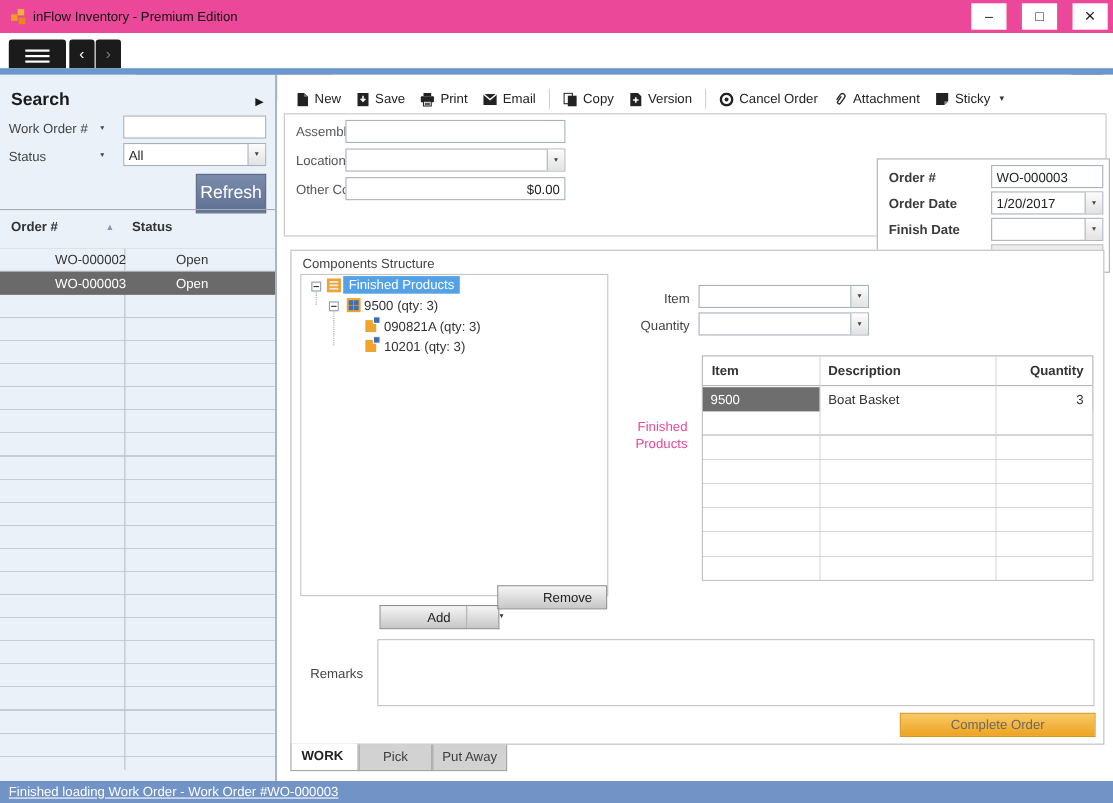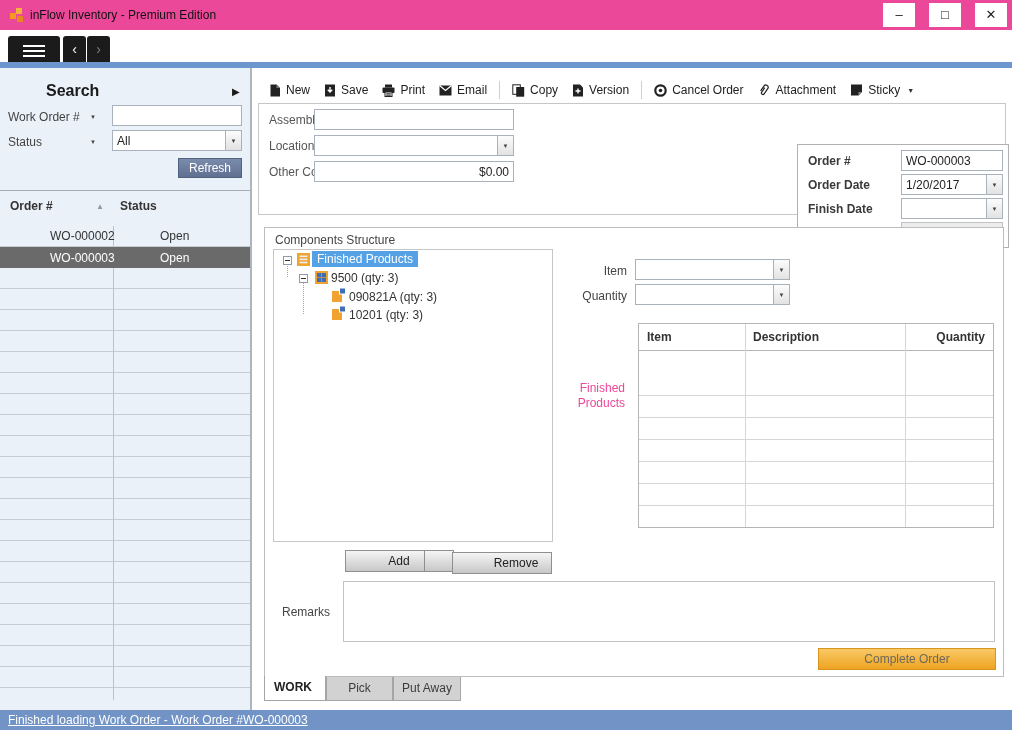--- a/index.html
+++ b/index.html
@@ -31,32 +31,32 @@
                 display:flex; align-items:center; gap:9px; padding-left:10px; }
   .tab-new { left:307px; top:38px; width:24px; height:24px; background:#d9d9d9;
              border:1px solid #b3b3b3; border-bottom:none; border-radius:3px 3px 0 0;
              font-size:15px; color:#444; line-height:22px; text-align:center; }
   .helpbtn { left:974px; top:36px; width:29px; height:26px; background:#3b3b3b; color:#fff;
              border:none; border-radius:2px; font-size:14px; }
 
   
   .sidebar { left:0; top:68px; width:252px; height:642px; background:#EBF1F8;
              border-right:2px solid #aeb5bd; }
-  .search-title { left:10px; top:14px; font-size:16px; font-weight:bold; color:#1a1a1a;margin-left:36px; }
+  .search-title { left:10px; top:14px; font-size:16px; font-weight:bold; color:#1a1a1a; }
   .collapse { left:232px; top:18px; font-size:10px; color:#1a1a1a; }
   .flabel { color:#444; }
   .lblcaret { font-size:6px; color:#444; }
   .txtinput { border:1px solid #a9b1bd; background:#fff; height:21px; font-size:12px;
               font-family:"Liberation Sans",sans-serif; padding:0 4px; color:#222; width:100%; }
   .combo { background:#fff; border:1px solid #a9b1bd; height:21px; display:flex; align-items:center; }
   .combo .val { flex:1; padding:0 4px; color:#222; white-space:nowrap; overflow:hidden; }
   .combo .dd { width:16px; align-self:stretch; border-left:1px solid #a9b1bd;
                background:linear-gradient(#fcfcfc,#e2e2e2); display:flex; align-items:center;
                justify-content:center; font-size:6px; color:#444; }
-  .refresh { left:178px; top:90px; width:64px; height:20px; color:#fff; font-size:12px;
+  .refresh { left:178px; top:90px; width:64px; height:36px; color:#fff; font-size:16px;
              background:linear-gradient(#7b8bab,#5e7093); border:1px solid #51627f;
              font-family:"Liberation Sans",sans-serif; }
   .sb-divider { left:0; top:122px; width:250px; height:1px; background:#a6adb5; }
   .sb-h { font-weight:bold; color:#333; }
   .sortasc { color:#8d99a8; font-size:8px; }
   .sb-rows { left:0; top:158px; width:250px; height:480px;
              background:repeating-linear-gradient(to bottom, transparent 0 20px, #c5ccd4 20px 21px); }
   .sb-coldiv { left:113px; top:158px; width:1px; height:474px; background:#b9c1ca; }
   .sb-row { left:0; width:250px; height:21px; display:flex; align-items:center; }
   .sb-row .c1 { width:113px; padding-left:10px;margin-left:40px; }
@@ -386,25 +386,30 @@
 
     <div class="abs ptable">
       <div class="hdr">
         <span style="width:106px;padding-left:8px">Item</span>
         <span style="width:160px;padding-left:8px">Description</span>
         <span style="width:88px;text-align:right;padding-right:8px">Quantity</span>
       </div>
       <div class="abs emptyrows"></div>
       <div class="abs cdv" style="left:106px"></div>
       <div class="abs cdv" style="left:266px"></div>
+      <div class="abs prow">
+        <span class="c1">9500</span>
+        <span class="c2">Boat Basket</span>
+        <span class="c3">3</span>
+      </div>
     </div>
 
     <button class="abs graybtn" style="left:80px;top:322px;width:80px">Add</button>
     <button class="abs graybtn addcaret" style="left:160px;top:322px;width:17px;border-left:none">▼</button>
-    <button class="abs graybtn" style="left:187px;top:324px;width:100px">Remove</button>
+    <button class="abs graybtn" style="left:187px;top:304px;width:100px">Remove</button>
 
     <span class="abs" style="left:17px;top:377px;color:#444">Remarks</span>
     <textarea class="abs remarks-ta" style=""></textarea>
 
     <button class="abs completebtn">Complete Order</button>
   </div>
 
   <div class="abs btab btab-work">WORK</div>
   <div class="abs btab btab-gray" style="left:74px;width:67px">Pick</div>
   <div class="abs btab btab-gray" style="left:141px;width:68px">Put Away</div>

